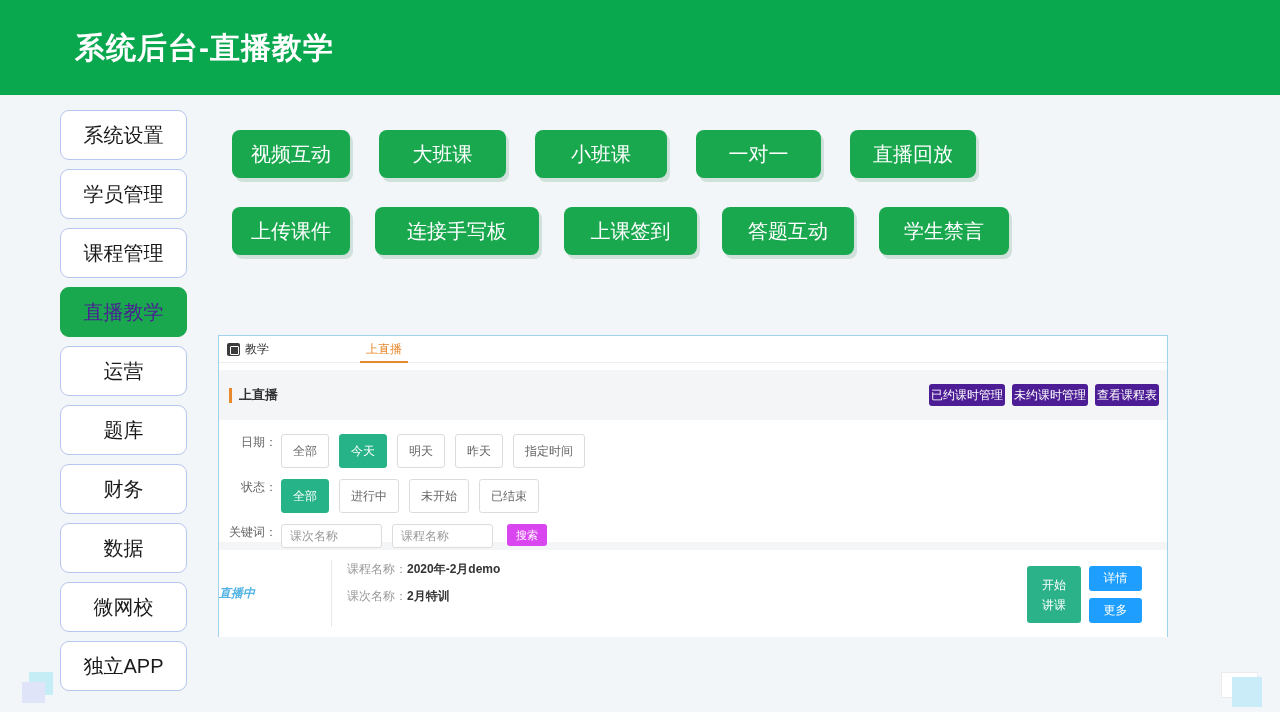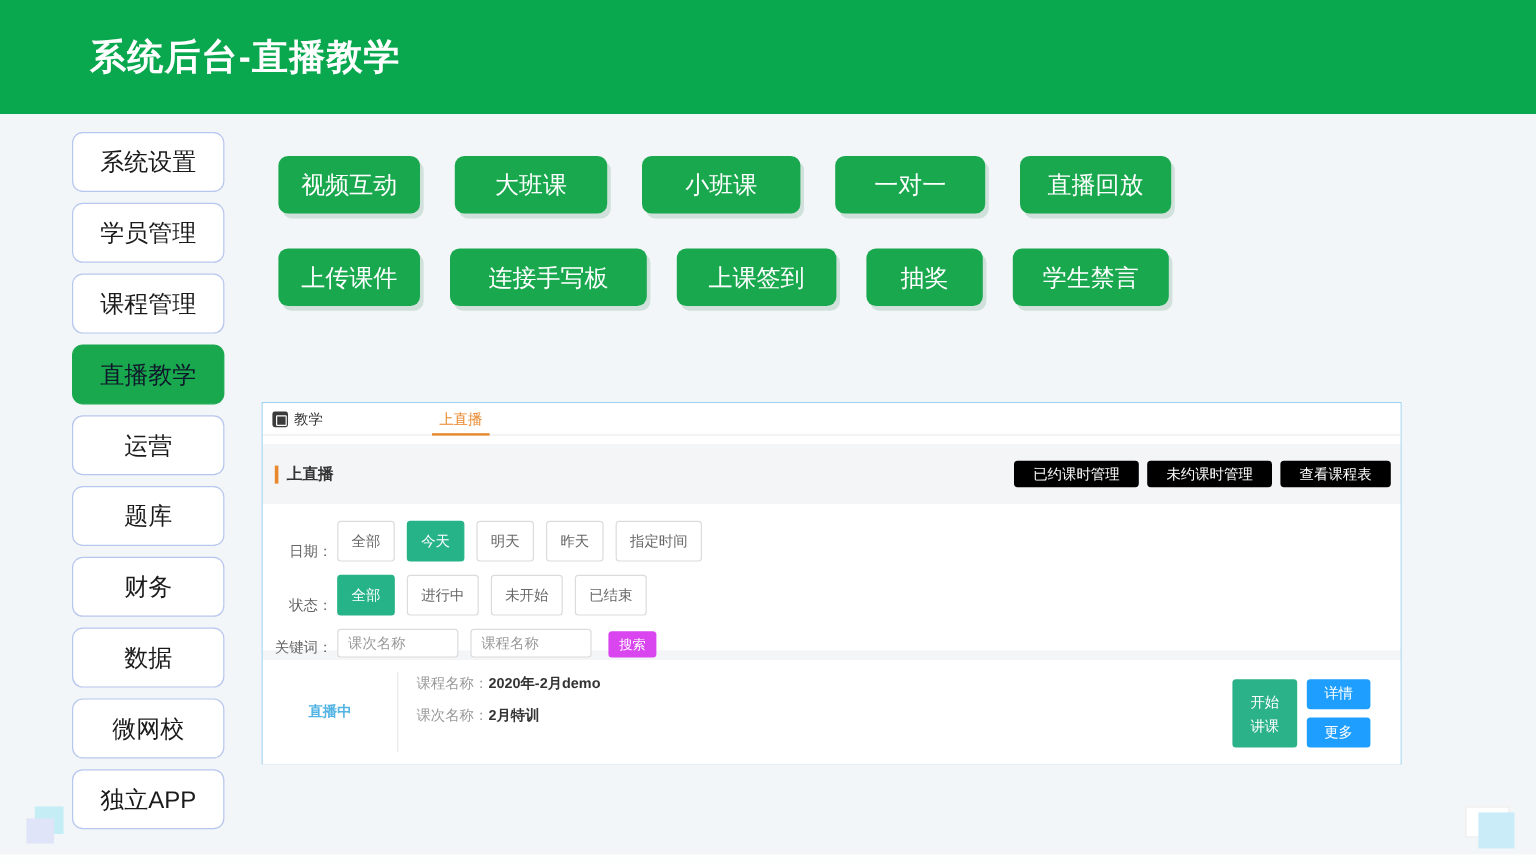--- a/index.html
+++ b/index.html
@@ -24,21 +24,21 @@
 
   
   .sidebar { position:absolute; left:60px; top:110px; width:127px; }
   .side-item {
     height:50px; margin-bottom:9px; background:#fff;
     border:1px solid #b7c6ee; border-radius:9px;
     display:flex; align-items:center; justify-content:center;
     font-size:20px; color:#1a1a1a; cursor:pointer;
   }
   .side-item.active {
-    background:#19a84e; border-color:#19a84e; color:#0f172a;
+    background:#19a84e; border-color:#19a84e; color:#4c1d95;
   }
 
   
   .feature-row { position:absolute; display:flex; }
   .feature-row.r1 { left:232px; top:130px; gap:29px; }
   .feature-row.r2 { left:232px; top:207px; gap:25px; }
   .feature-btn {
     height:48px; background:#19a84e; border-radius:8px;
     color:#fff; font-size:20px;
     display:flex; align-items:center; justify-content:center;
@@ -79,27 +79,27 @@
   .titlebar {
     height:50px; background:#f4f5f7;
     display:flex; align-items:center; justify-content:space-between;
     padding:0 8px 0 10px;
   }
   .sec-title { display:flex; align-items:center; }
   .sec-title .bar { width:3px; height:15px; background:#e8882d; margin-right:7px; }
   .sec-title .txt { font-size:13px; font-weight:700; color:#333; }
   .panel-actions { display:flex; gap:7px; }
   .blue-btn {
-    background:#000000; color:#fff; font-size:12px;
-    border:none; border-radius:3px; height:22px; padding:0 16px;
+    background:#4c1d95; color:#fff; font-size:12px;
+    border:none; border-radius:3px; height:22px; padding:0 2px;
     cursor:pointer; font-family:inherit;
   }
 
   .filters { height:122px; background:#fff; padding:14px 0 0 6px; }
-  .filter-row { display:flex; align-items:flex-end; margin-bottom:11px; }
+  .filter-row { display:flex; align-items:flex-start; margin-bottom:11px; }
   .filter-label {
     width:52px; text-align:right; font-size:12px; color:#666; margin-right:4px;
     flex-shrink:0;
   }
   .chip {
     height:22px; padding:16px 11px; margin-right:10px;
     background:#fff; border:1px solid #dcdcdc; border-radius:3px;
     font-size:12px; color:#666;
     display:flex; align-items:center; cursor:pointer;
   }
@@ -115,21 +115,21 @@
     height:22px; padding:0 9px; font-size:11px; cursor:pointer;
     margin-left:4px; font-family:inherit;
   }
 
   .gap-grey { height:8px; background:#f4f5f7; }
 
   .course-row {
     position:relative; height:87px; background:#fff; display:flex;
   }
   .status-col {
-    width:112px; display:flex; align-items:center; justify-content:center;
+    width:112px; display:flex; align-items:center; justify-content:flex-start;font-style:italic;
   }
   .live-status { color:#54b4e4; font-size:12px; font-weight:700; }
   .vline { width:1px; background:#e9e9e9; margin:10px 0; }
   .details { padding:11px 0 0 15px; font-size:12px; }
   .d-line { margin-bottom:10px; white-space:nowrap; }
   .d-label { color:#999; }
   .d-value { color:#333; font-weight:700; }
   .d-group { margin-right:28px; }
   .d-group.wide { margin-right:55px; }
 
@@ -180,21 +180,21 @@
   <div class="feature-btn" style="width:127px">大班课</div>
   <div class="feature-btn" style="width:132px">小班课</div>
   <div class="feature-btn" style="width:125px">一对一</div>
   <div class="feature-btn" style="width:126px">直播回放</div>
 </div>
 
 <div class="feature-row r2">
   <div class="feature-btn" style="width:118px">上传课件</div>
   <div class="feature-btn" style="width:164px">连接手写板</div>
   <div class="feature-btn" style="width:133px">上课签到</div>
-  <div class="feature-btn" style="width:97px">抽奖</div>
+  <div class="feature-btn" style="width:132px">答题互动</div>
   <div class="feature-btn" style="width:130px">学生禁言</div>
 </div>
 
 <div class="panel">
 
   <div class="tabbar">
     <span class="app-icon"></span>
     <span class="app-label">教学</span>
     <div class="tab">上直播</div>
   </div>

